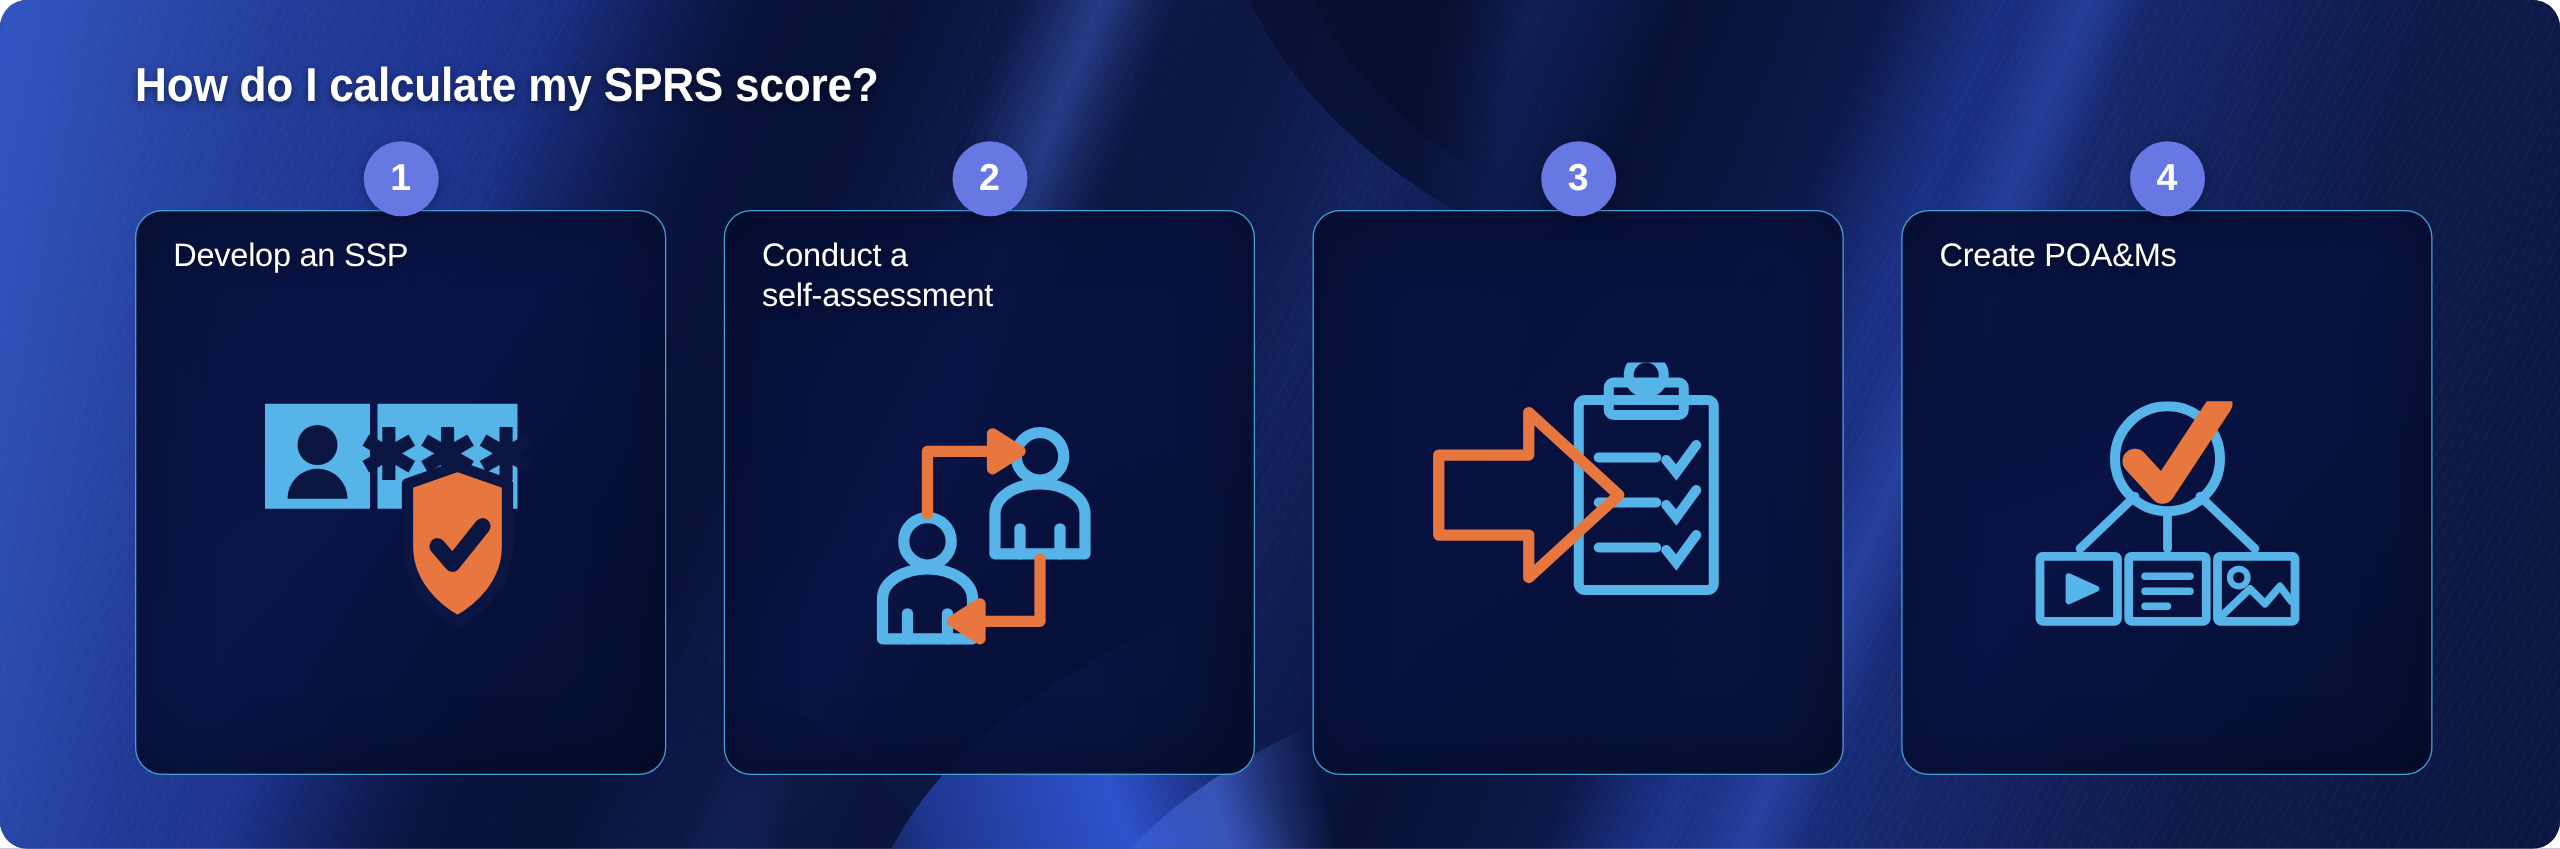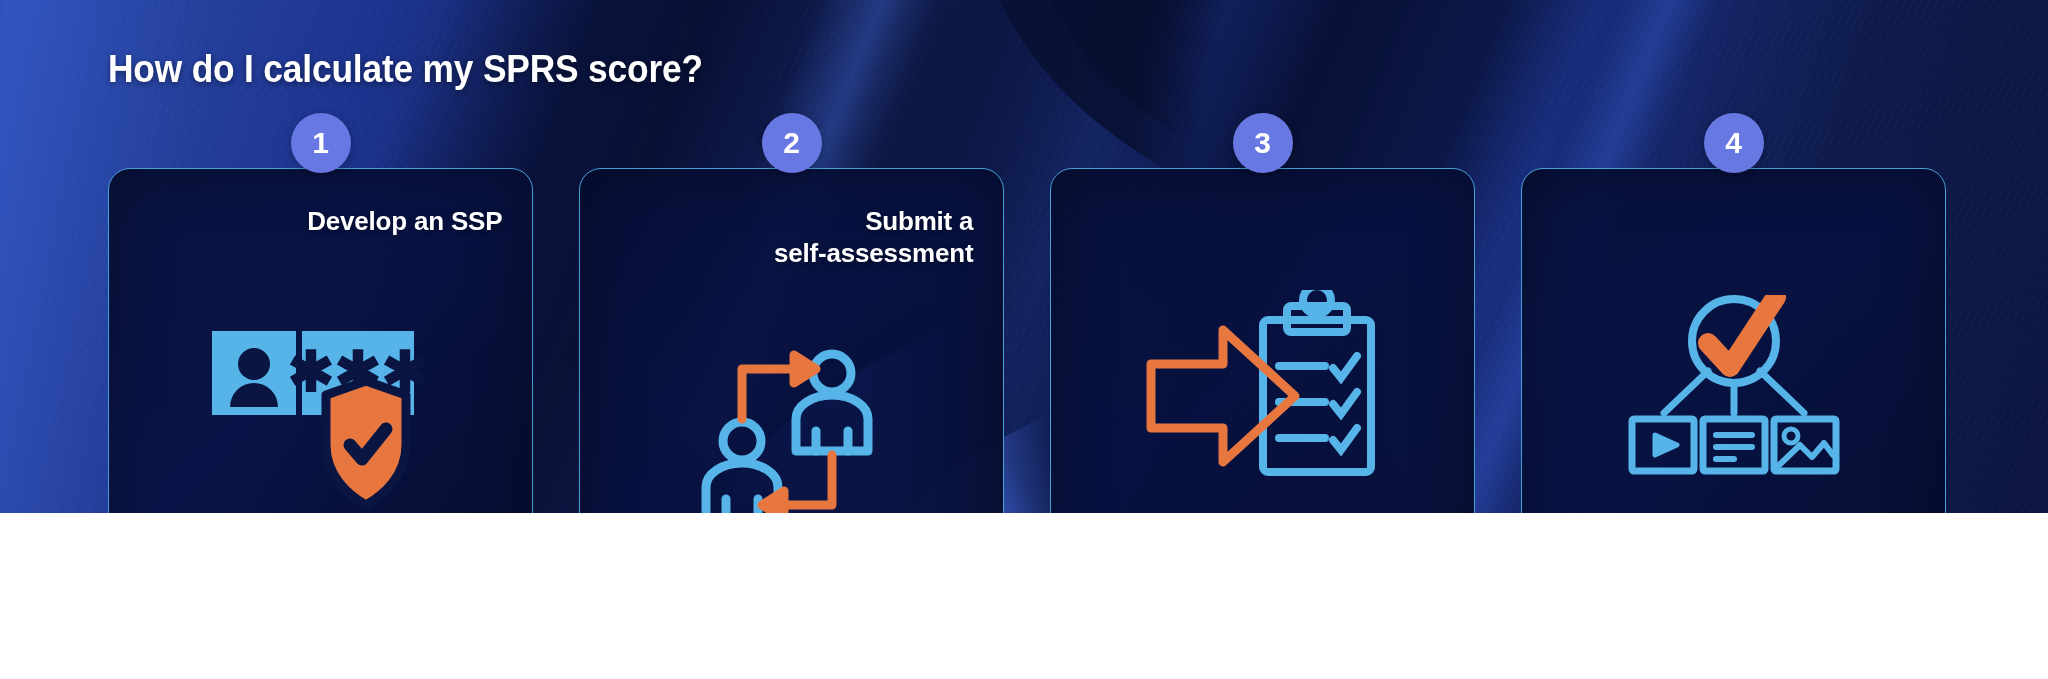--- a/index.html
+++ b/index.html
@@ -4,23 +4,24 @@
 <style>
   * { margin:0; padding:0; box-sizing:border-box; }
   html, body {
     width:2048px; height:679px;
     overflow:hidden;
     font-family:"Liberation Sans", sans-serif;
   }
 
   #stage {
     position:relative;
-    width:2048px; height:513px;
+    width:2048px; height:679px;
     background:#1b2f86;
     overflow:hidden;
+    border-radius:22px;
   }
 
   
   .bg-base {
     position:absolute; inset:0;
     background:
       linear-gradient(107deg,
         #2746a8 0%,
         #24409c 9%,
         #1d3490 17%,
@@ -169,26 +170,26 @@
     color:#ffffff;
     font-size:30px;
     font-weight:bold;
     display:flex;
     align-items:center;
     justify-content:center;
     line-height:1;
     box-shadow:0 2px 10px rgba(0,0,0,0.28);
   }
   .card-title {
-    margin-top:37px;
+    margin-top:20px;
     width:86%;
-    text-align:right;
+    text-align:left;
     color:#ffffff;
     font-size:26px;
-    font-weight:bold;
+    font-weight:normal;
     line-height:1.22;
     letter-spacing:-0.2px;
     text-shadow:0 2px 6px rgba(0,0,0,0.45);
     white-space:pre-line;
   }
   .icon-wrap {
     flex:1;
     width:100%;
     display:flex;
     align-items:center;
@@ -238,21 +239,21 @@
           <g>
             <path d="M120 76 L160 62 L200 76 L200 126 C200 156 178 176 160 186 C142 176 120 156 120 126 Z" fill="#e8773f" stroke="#0b1542" stroke-width="9" stroke-linejoin="round"></path>
             <path d="M144 126 L156 140 L180 110" fill="none" stroke="#0b1542" stroke-width="13" stroke-linecap="round" stroke-linejoin="round"></path>
           </g>
         </svg>
       </div>
     </div>
 
     <div class="card">
       <div class="badge">2</div>
-      <div class="card-title">Submit a
+      <div class="card-title">Conduct a
 self-assessment</div>
       <div class="icon-wrap">
         <svg width="200" height="180" viewBox="0 0 200 180">
           <g stroke="#56b4e8" stroke-width="9" fill="none" stroke-linecap="round" stroke-linejoin="round">
 
             <circle cx="140" cy="28" r="19"></circle>
             <path d="M104 106 L104 74 a36 24 0 0 1 72 0 L176 106 Z"></path>
             <path d="M124 106 L124 86 M156 106 L156 86"></path>
 
             <circle cx="50" cy="96" r="19"></circle>
@@ -292,20 +293,21 @@
             <path d="M188 150 L196 160 L212 138"></path>
           </g>
 
           <path d="M6 74 L78 74 L78 40 L150 106 L78 172 L78 138 L6 138 Z" fill="none" stroke="#e8773f" stroke-width="9" stroke-linejoin="round"></path>
         </svg>
       </div>
     </div>
 
     <div class="card">
       <div class="badge">4</div>
+      <div class="card-title">Create POA&amp;Ms</div>
       <div class="icon-wrap">
         <svg width="220" height="180" viewBox="0 0 220 180">
 
           <circle cx="110" cy="46" r="42" fill="none" stroke="#56b4e8" stroke-width="8"></circle>
           <path d="M84 48 L106 72 L152 2" fill="none" stroke="#e8773f" stroke-width="20" stroke-linecap="round" stroke-linejoin="round"></path>
 
           <g stroke="#56b4e8" stroke-width="7" stroke-linecap="round">
             <path d="M84 76 L40 118"></path>
             <path d="M110 88 L110 118"></path>
             <path d="M136 76 L180 118"></path>

